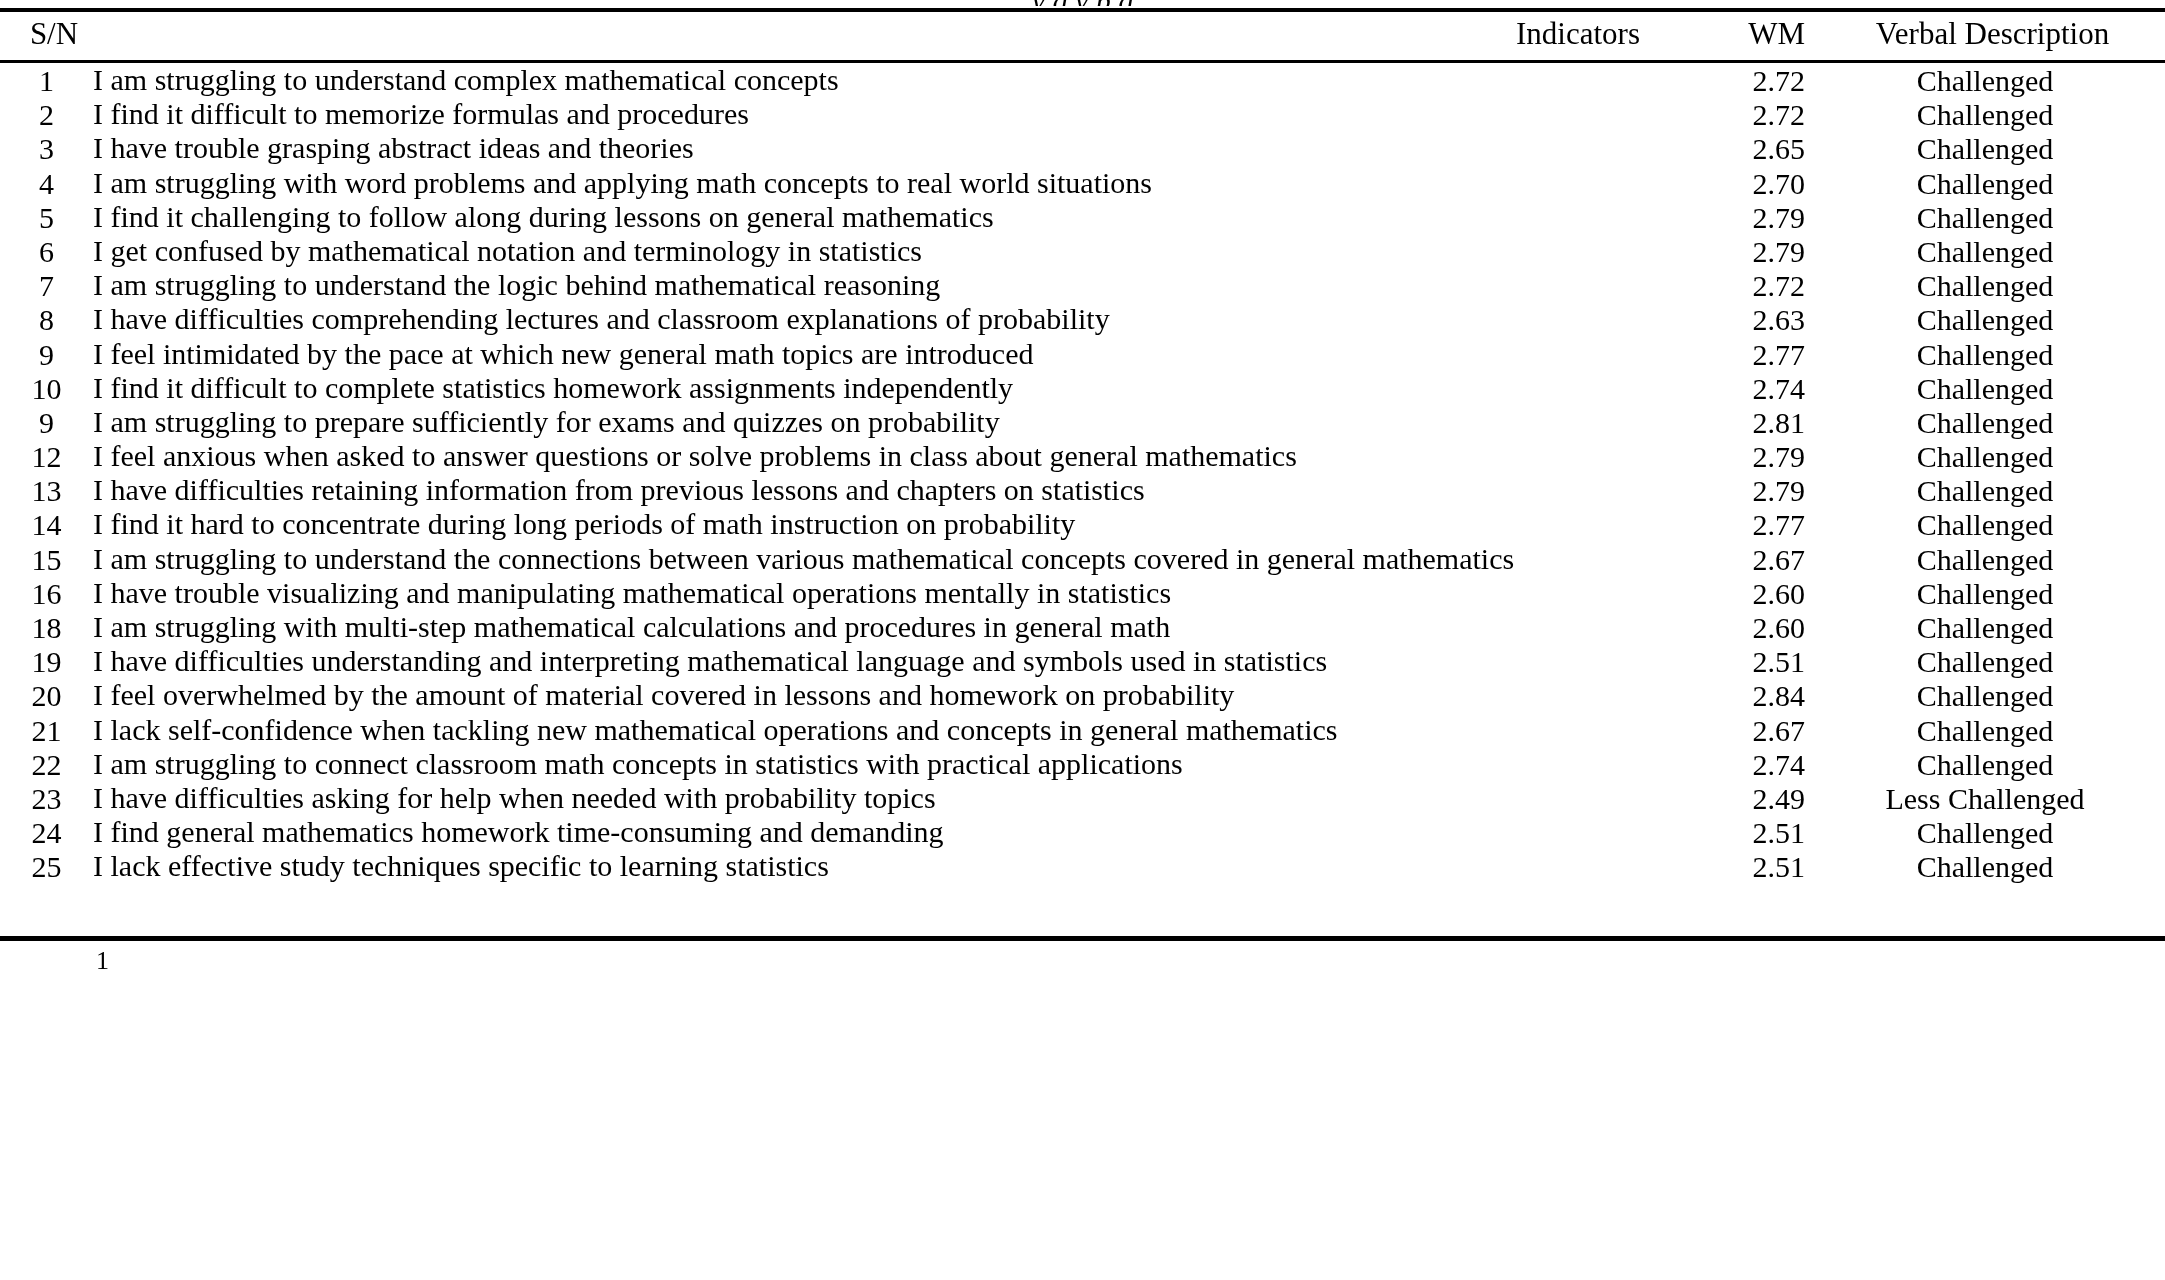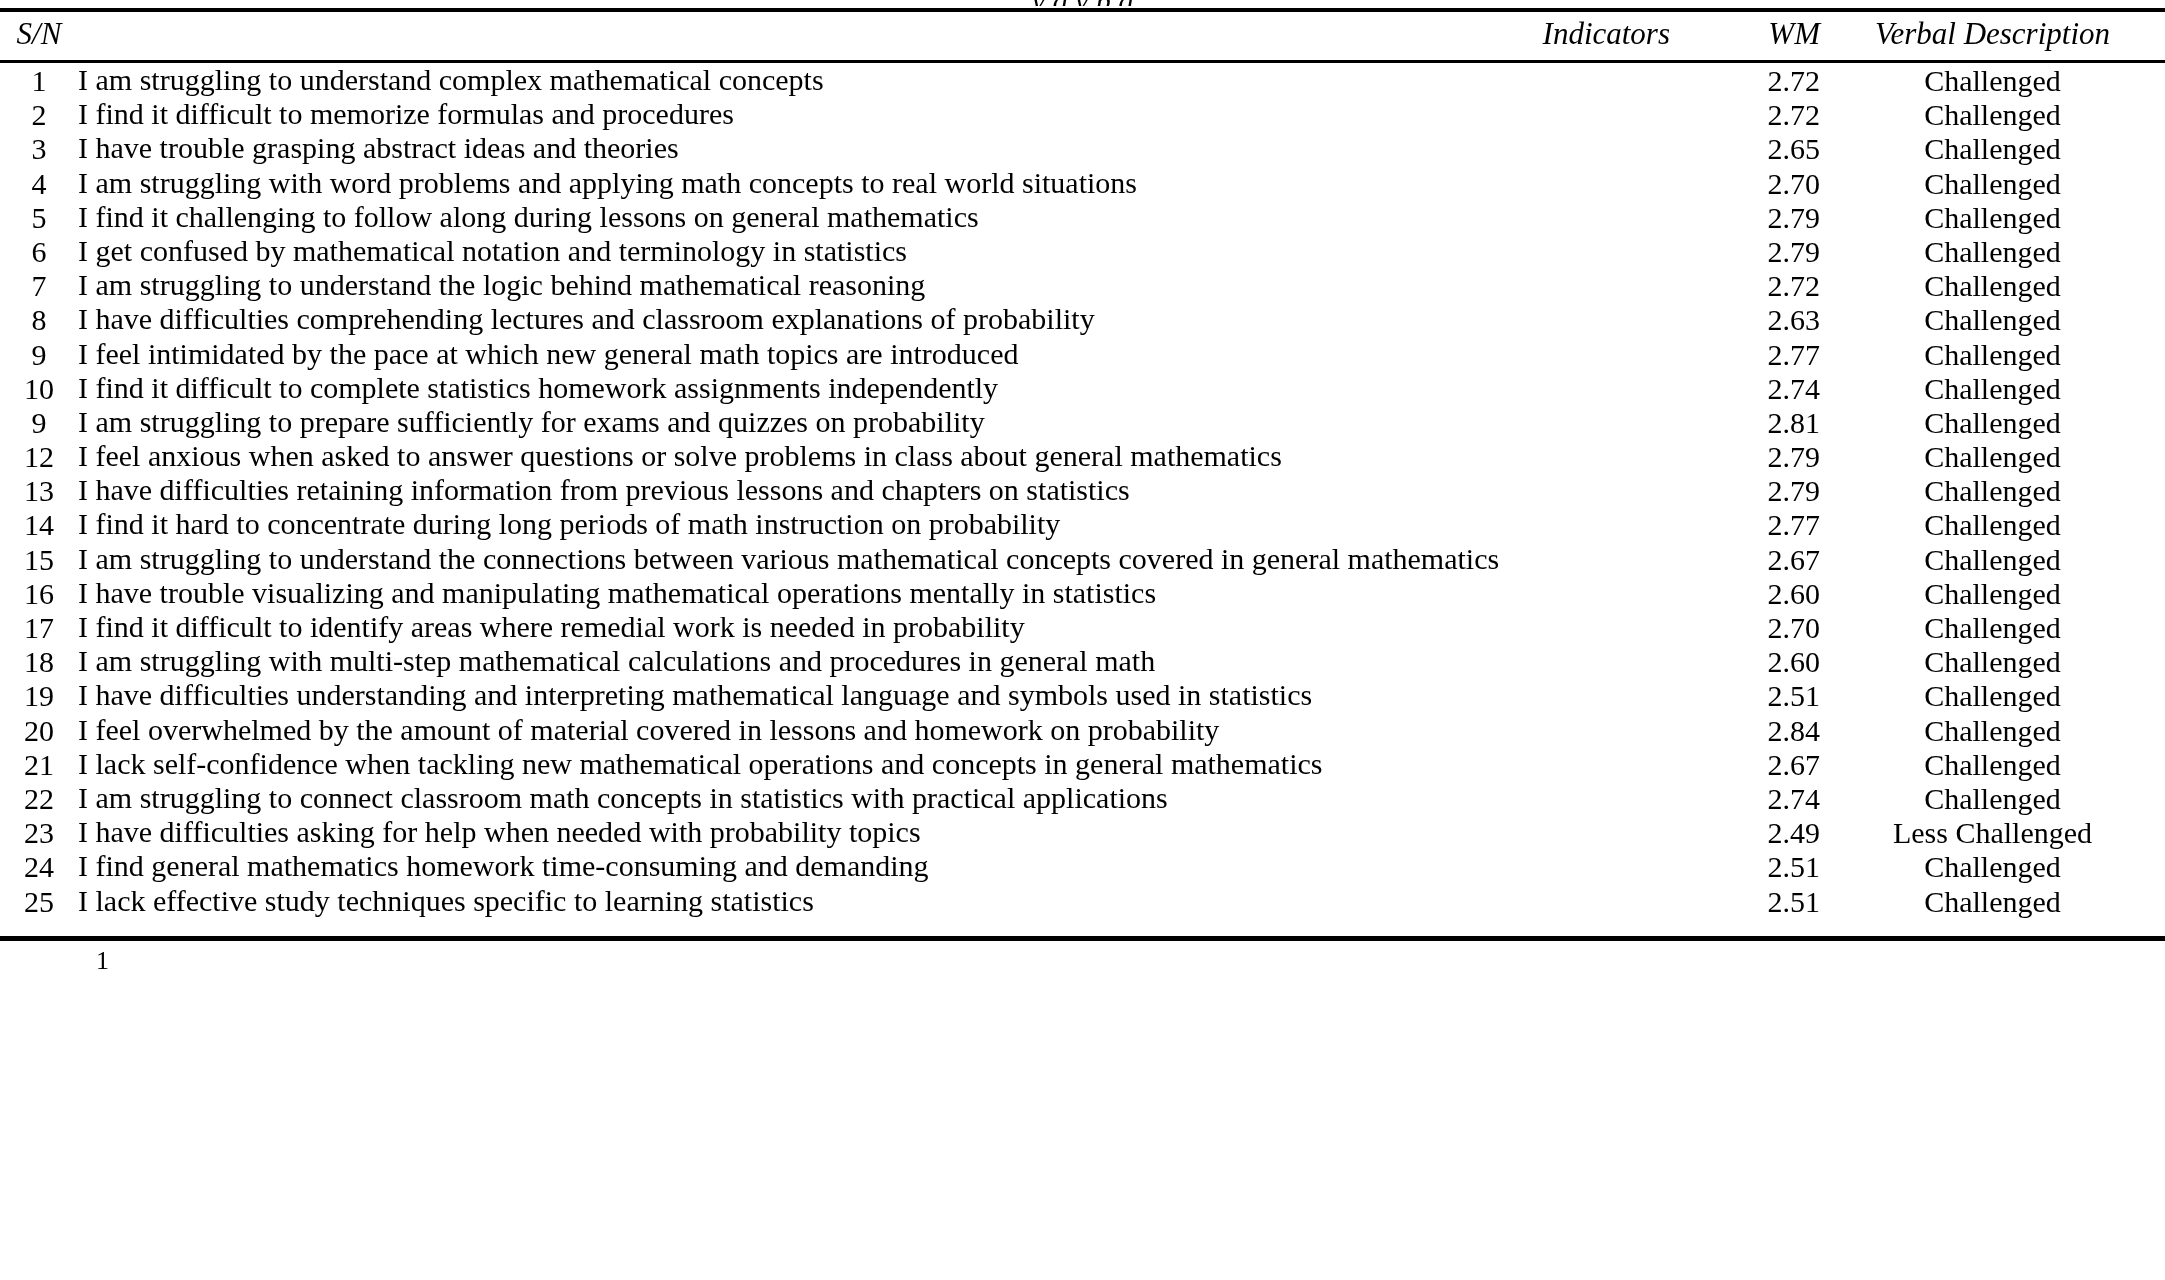--- a/index.html
+++ b/index.html
@@ -42,24 +42,23 @@
     position: absolute;
     top: 8px;
     left: 0;
     width: 2165px;
     border-collapse: collapse;
     table-layout: fixed;
     font-size: 30px;
   }
 
   table.data-table thead tr.header-row th {
-    font-style: italic;
     font-weight: normal;
     font-size: 31px;
-    padding: 4px 0 8px 0;
+    padding: 4px 0 8px 15px;
     border-top: 4px solid #000;
     border-bottom: 3px solid #000;
     vertical-align: bottom;
   }
 
   th.col-sn, td.col-sn {
     width: 78px;
     text-align: center;
   }
   th.col-indicator { text-align: right; }
@@ -215,26 +214,20 @@
           <td class="col-wm">2.67</td>
           <td class="col-verbal">Challenged</td>
         </tr>
         <tr>
           <td class="col-sn">16</td>
           <td class="col-indicator">I have trouble visualizing and manipulating mathematical operations mentally in statistics</td>
           <td class="col-wm">2.60</td>
           <td class="col-verbal">Challenged</td>
         </tr>
         <tr>
-          <td class="col-sn">17</td>
-          <td class="col-indicator">I find it difficult to identify areas where remedial work is needed in probability</td>
-          <td class="col-wm">2.70</td>
-          <td class="col-verbal">Challenged</td>
-        </tr>
-        <tr>
           <td class="col-sn">18</td>
           <td class="col-indicator">I am struggling with multi-step mathematical calculations and procedures in general math</td>
           <td class="col-wm">2.60</td>
           <td class="col-verbal">Challenged</td>
         </tr>
         <tr>
           <td class="col-sn">19</td>
           <td class="col-indicator">I have difficulties understanding and interpreting mathematical language and symbols used in statistics</td>
           <td class="col-wm">2.51</td>
           <td class="col-verbal">Challenged</td>

